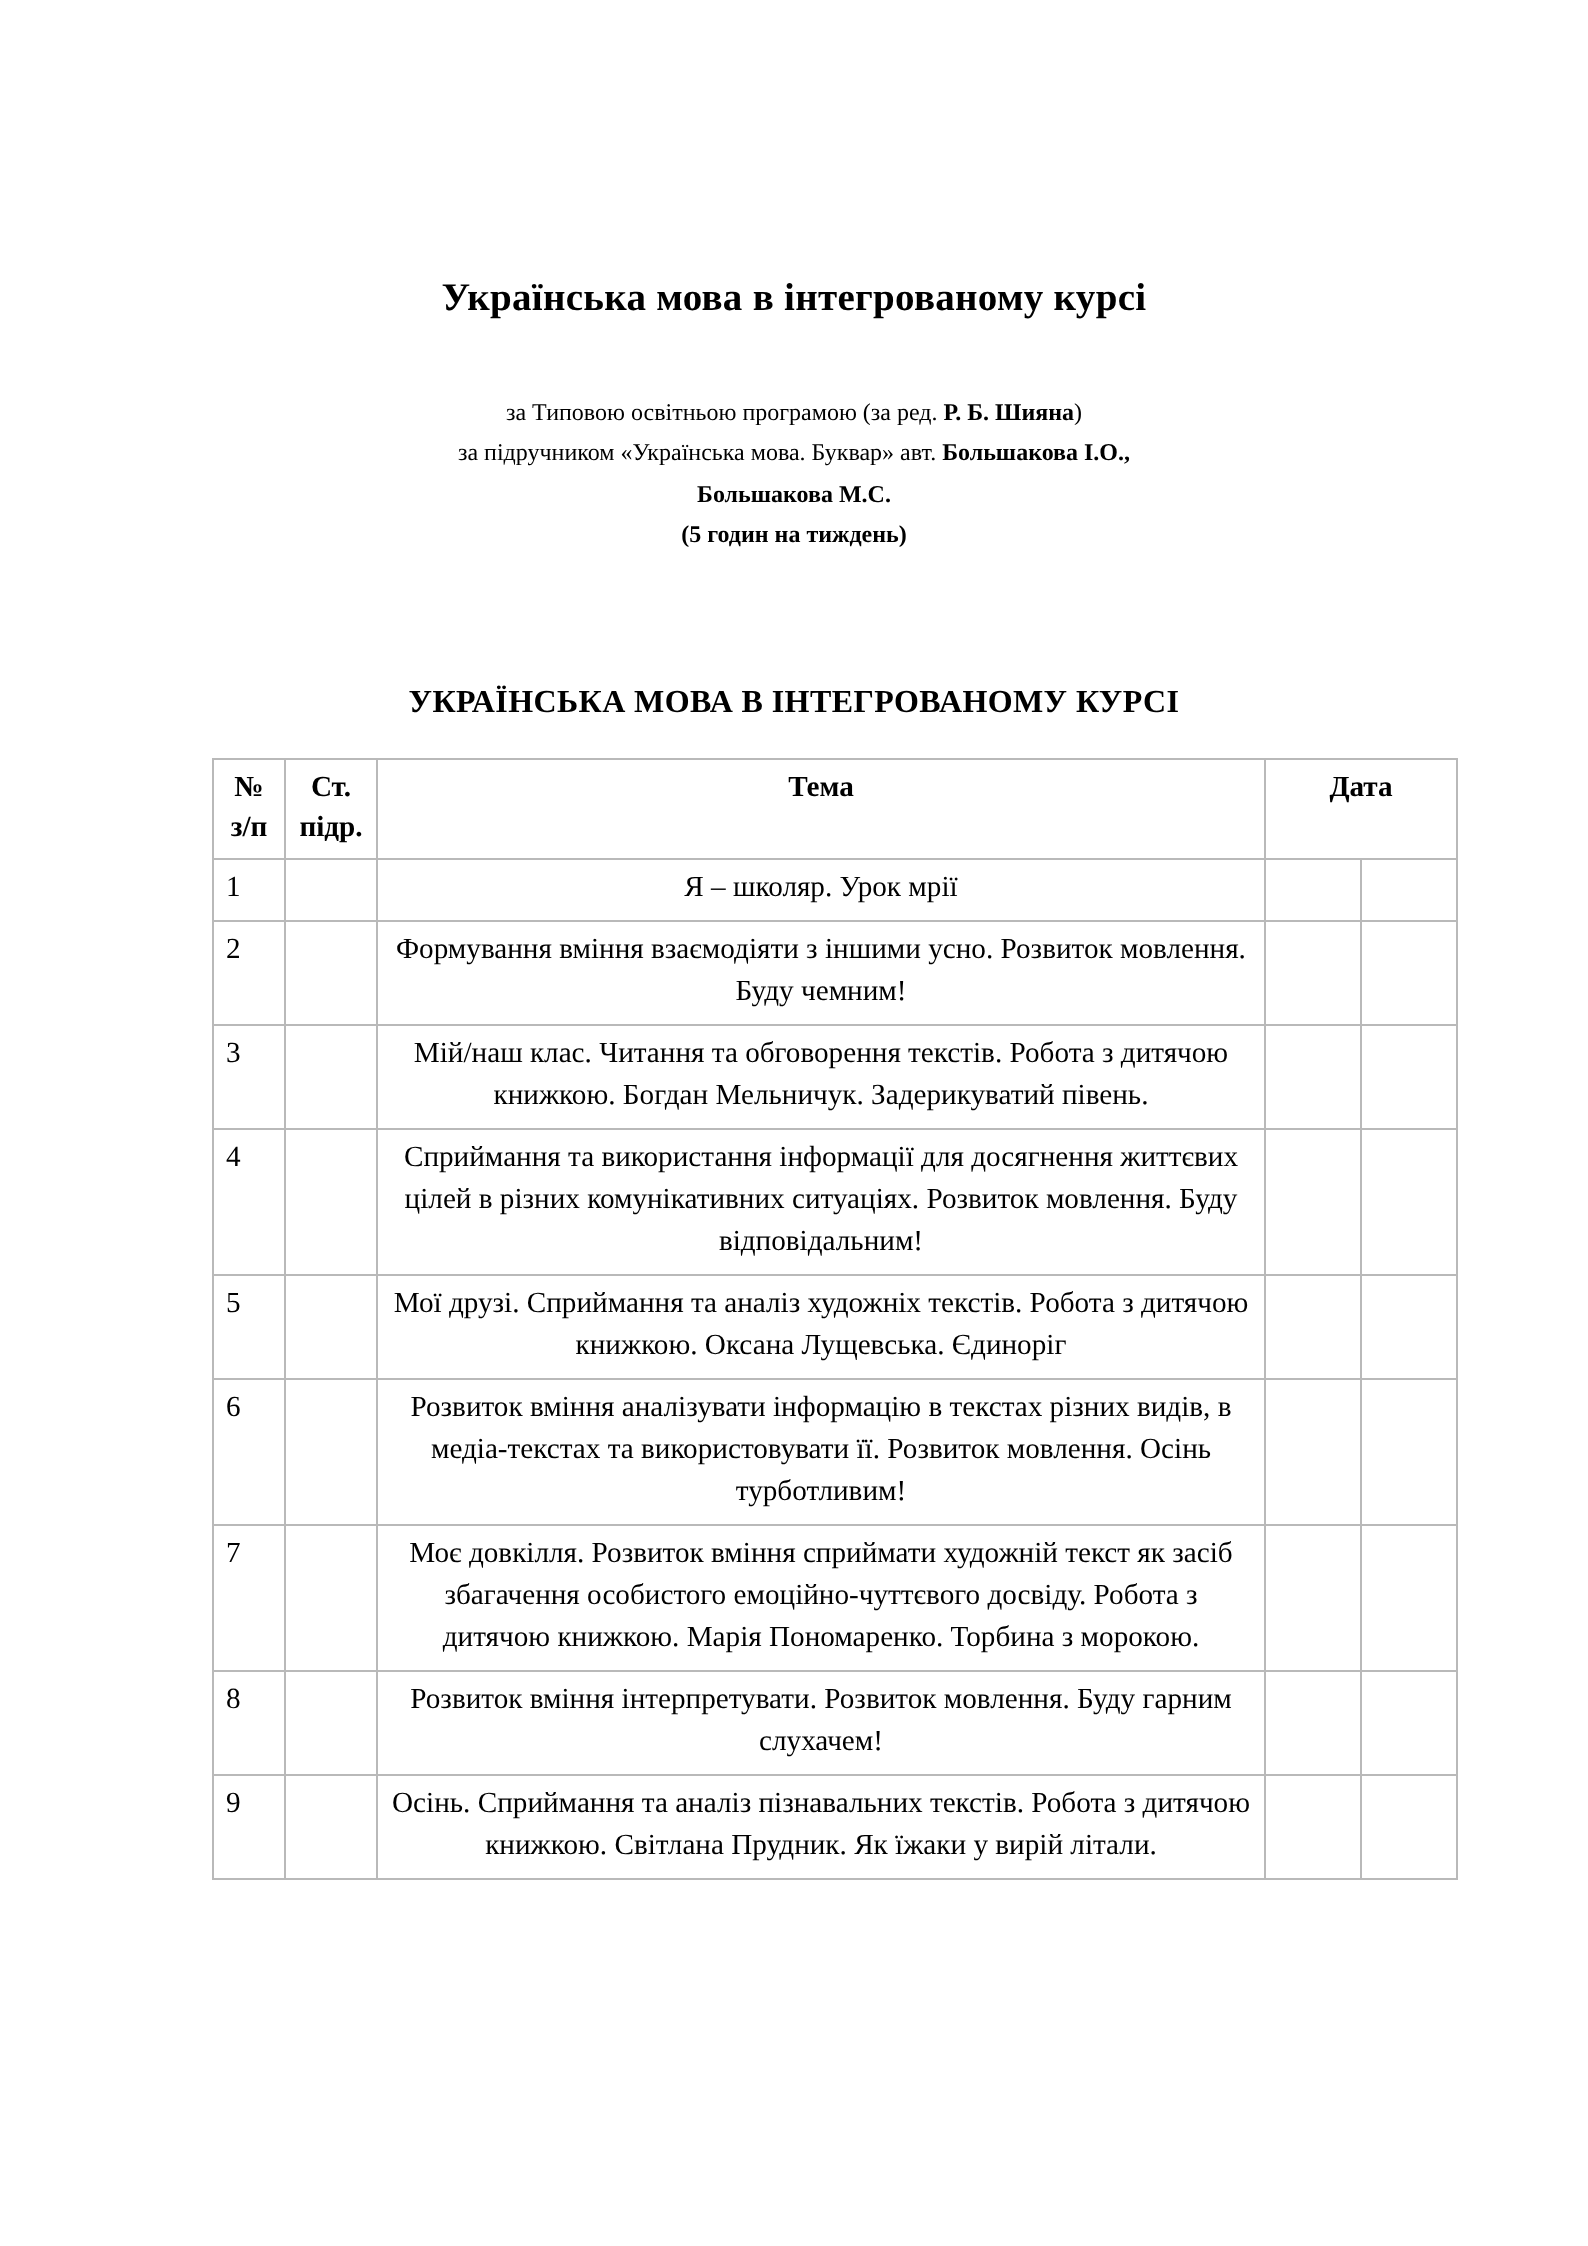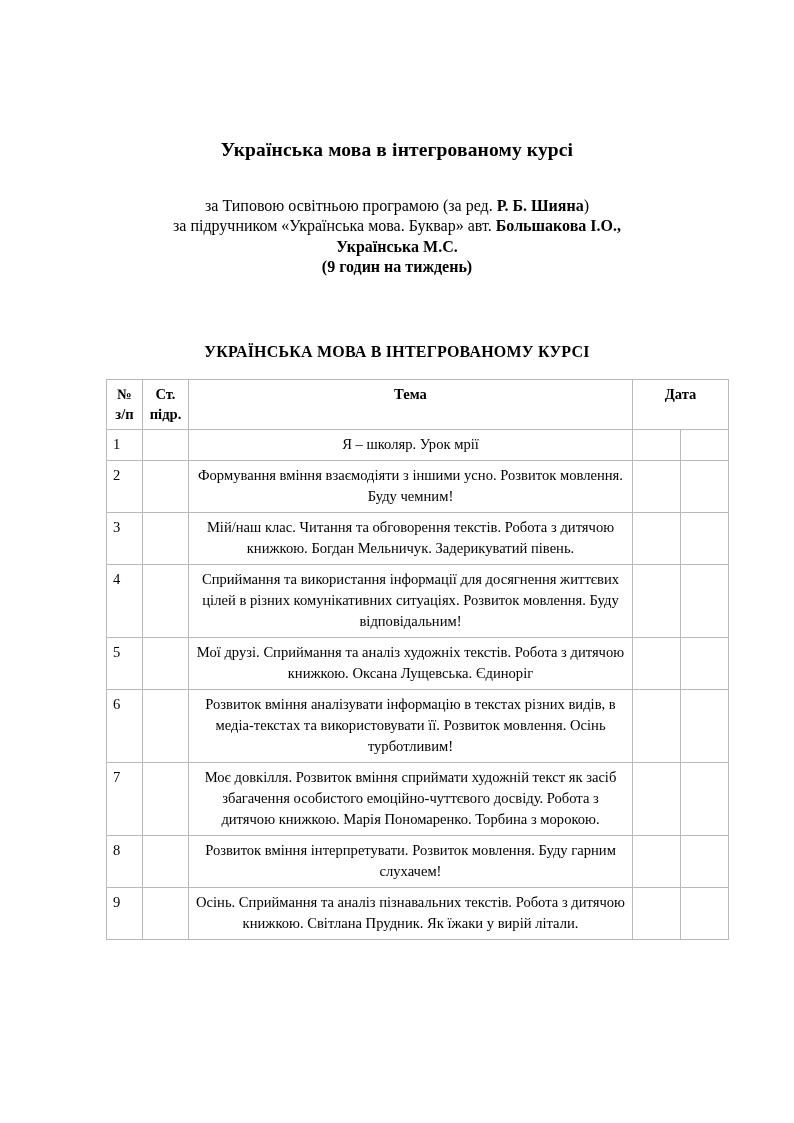--- a/index.html
+++ b/index.html
@@ -38,21 +38,21 @@
     letter-spacing: 0.15px;
     line-height: 1.2;
   }
 
   .subtitle-block {
     position: absolute;
     left: 97px;
     top: 196px;
     width: 600px;
     text-align: center;
-    font-size: 16px;
+    font-size: 12px;
     line-height: 20.4px;
   }
   .subtitle-line { display: block; white-space: nowrap; }
   .subtitle-line.center-wrap { white-space: normal; font-family: Liberation Serif, serif; }
   .b { font-weight: bold; }
 
   .section-heading {
     position: absolute;
     left: 0;
     top: 343px;
@@ -113,22 +113,22 @@
 </head>
 <body>
 
 <div class="page">
 
   <div class="doc-title">Українська  мова  в інтегрованому курсі</div>
 
   <div class="subtitle-block">
       <span class="subtitle-line"><span>за Типовою освітньою програмою (за ред. </span><span class="b">Р. Б. Шияна</span><span>)</span></span>
       <span class="subtitle-line center-wrap"><span>за підручником «Українська мова. Буквар» авт. </span><span class="b">Большакова І.О.,</span></span>
-      <span class="subtitle-line"><span class="b">Українська М.С.</span></span>
-      <span class="subtitle-line"><span class="b">(9 годин на тиждень)</span></span>
+      <span class="subtitle-line"><span class="b">Большакова М.С.</span></span>
+      <span class="subtitle-line"><span class="b">(5 годин на тиждень)</span></span>
     </div>
 
   <div class="section-heading">УКРАЇНСЬКА МОВА В ІНТЕГРОВАНОМУ КУРСІ</div>
 
   <table class="plan-table">
     <colgroup>
       <col class="col-num">
       <col class="col-page">
       <col class="col-theme">
       <col class="col-d1">

